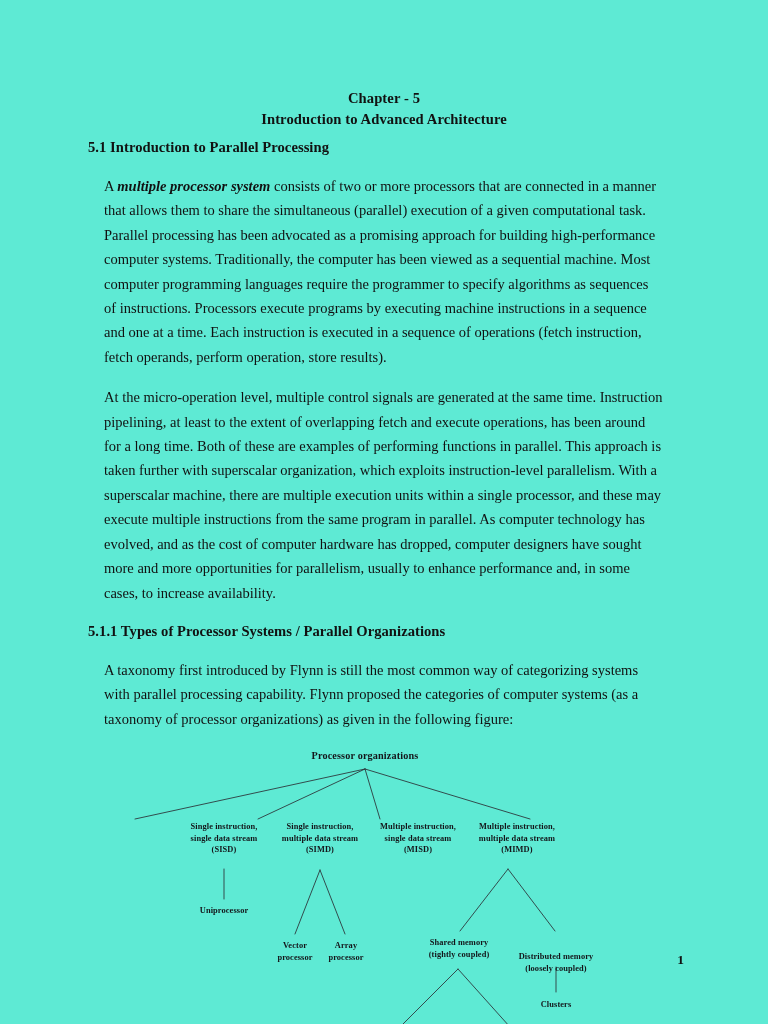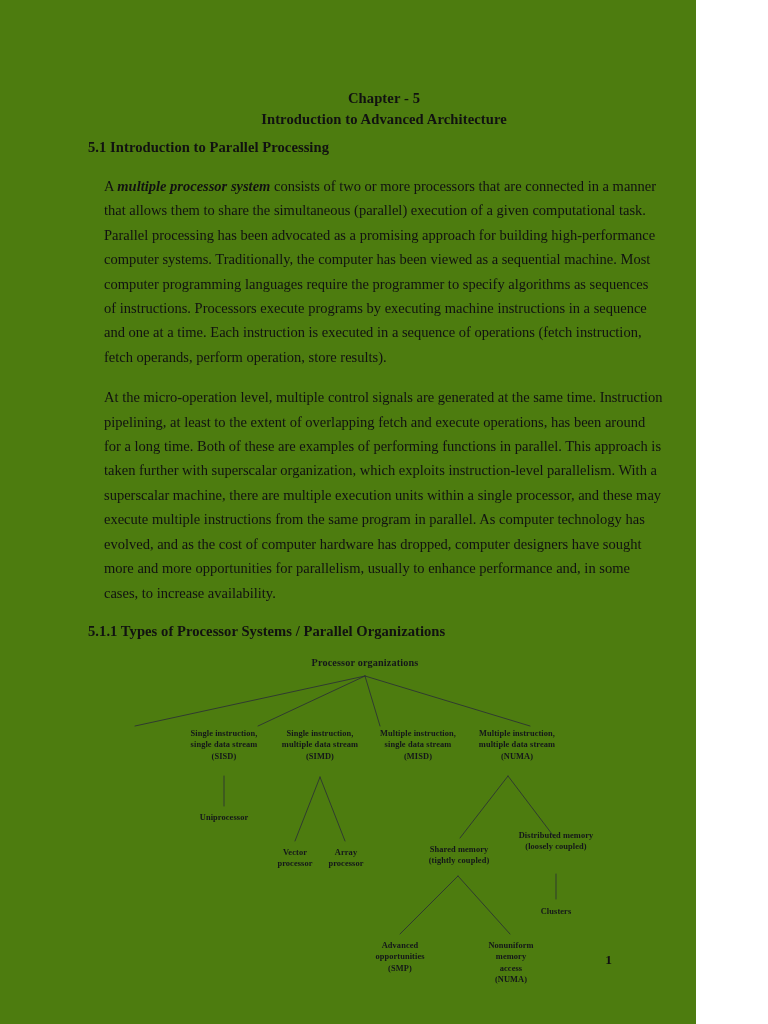--- a/index.html
+++ b/index.html
@@ -3,23 +3,23 @@
 <meta charset="utf-8">
 <title>Document</title>
 <style>
   html, body {
     margin: 0;
     padding: 0;
     background: #ffffff;
   }
   .page {
     position: relative;
-    width: 696px;
+    width: 768px;
     height: 1024px;
-    background: #4d7c0f;
+    background: #5eead4;
     overflow: hidden;
     font-family: "Liberation Serif", "DejaVu Serif", serif;
     color: #111111;
   }
   .content {
     position: absolute;
     left: 88px;
     top: 88px;
     width: 592px;
   }
@@ -98,20 +98,21 @@
     <div class="doc-title">Introduction to Advanced Architecture</div>
 
     <div class="heading">5.1 Introduction to Parallel Processing</div>
 
     <p class="body-text"><span>A </span><span class="lead-term">multiple processor system</span><span> consists of two or more processors that are connected in a manner that allows them to share the simultaneous (parallel) execution of a given computational task. Parallel processing has been advocated as a promising approach for building high-performance computer systems. Traditionally, the computer has been viewed as a sequential machine. Most computer programming languages require the programmer to specify algorithms as sequences of instructions. Processors execute programs by executing machine instructions in a sequence and one at a time. Each instruction is executed in a sequence of operations (fetch instruction, fetch operands, perform operation, store results).</span></p>
 
     <p class="body-text">At the micro-operation level, multiple control signals are generated at the same time. Instruction pipelining, at least to the extent of overlapping fetch and execute operations, has been around for a long time. Both of these are examples of performing functions in parallel. This approach is taken further with superscalar organization, which exploits instruction-level parallelism. With a superscalar machine, there are multiple execution units within a single processor, and these may execute multiple instructions from the same program in parallel. As computer technology has evolved, and as the cost of computer hardware has dropped, computer designers have sought more and more opportunities for parallelism, usually to enhance performance and, in some cases, to increase availability.</p>
 
     <div class="heading">5.1.1 Types of Processor Systems / Parallel Organizations</div>
 
+    <p class="body-text">A taxonomy first introduced by Flynn is still the most common way of categorizing systems with parallel processing capability. Flynn proposed the categories of computer systems (as a taxonomy of processor organizations) as given in the following figure:</p>
 
     <div class="figure">
       <svg viewBox="0 0 592 345" xmlns="http://www.w3.org/2000/svg">
         <g stroke="#2b2f35" stroke-width="0.85" fill="none" stroke-linecap="round">
 
           <line x1="277" y1="22" x2="47" y2="72"></line>
           <line x1="277" y1="22" x2="170" y2="72"></line>
           <line x1="277" y1="22" x2="292" y2="72"></line>
           <line x1="277" y1="22" x2="442" y2="72"></line>
 
@@ -148,21 +149,21 @@
 
       <div class="node" style="left:330px; top:74px;">
         <div>Multiple instruction,</div>
         <div>single data stream</div>
         <div>(MISD)</div>
       </div>
 
       <div class="node" style="left:429px; top:74px;">
         <div>Multiple instruction,</div>
         <div>multiple data stream</div>
-        <div>(NUMA)</div>
+        <div>(MIMD)</div>
       </div>
 
       <div class="node" style="left:136px; top:158px;">
         <div>Uniprocessor</div>
       </div>
 
       <div class="node" style="left:207px; top:193px;">
         <div>Vector</div>
         <div>processor</div>
       </div>
@@ -170,21 +171,21 @@
       <div class="node" style="left:258px; top:193px;">
         <div>Array</div>
         <div>processor</div>
       </div>
 
       <div class="node" style="left:371px; top:190px;">
         <div>Shared memory</div>
         <div>(tightly coupled)</div>
       </div>
 
-      <div class="node" style="left:468px; top:176px;">
+      <div class="node" style="left:468px; top:204px;">
         <div>Distributed memory</div>
         <div>(loosely coupled)</div>
       </div>
 
       <div class="node" style="left:468px; top:252px;">
         <div>Clusters</div>
       </div>
 
       <div class="node" style="left:312px; top:286px;">
         <div>Advanced</div>

